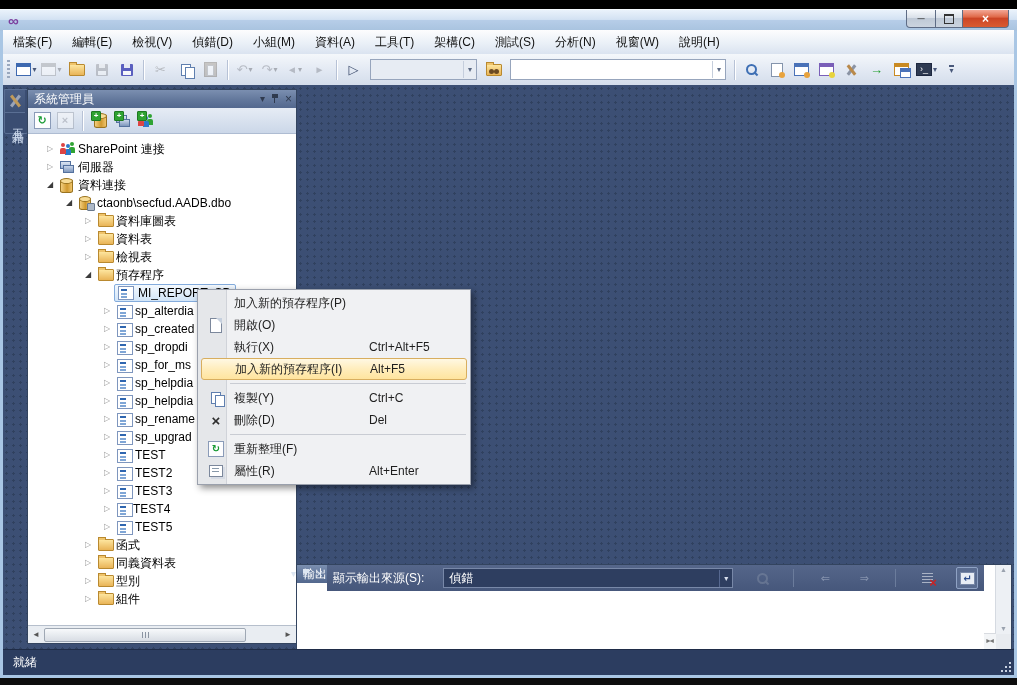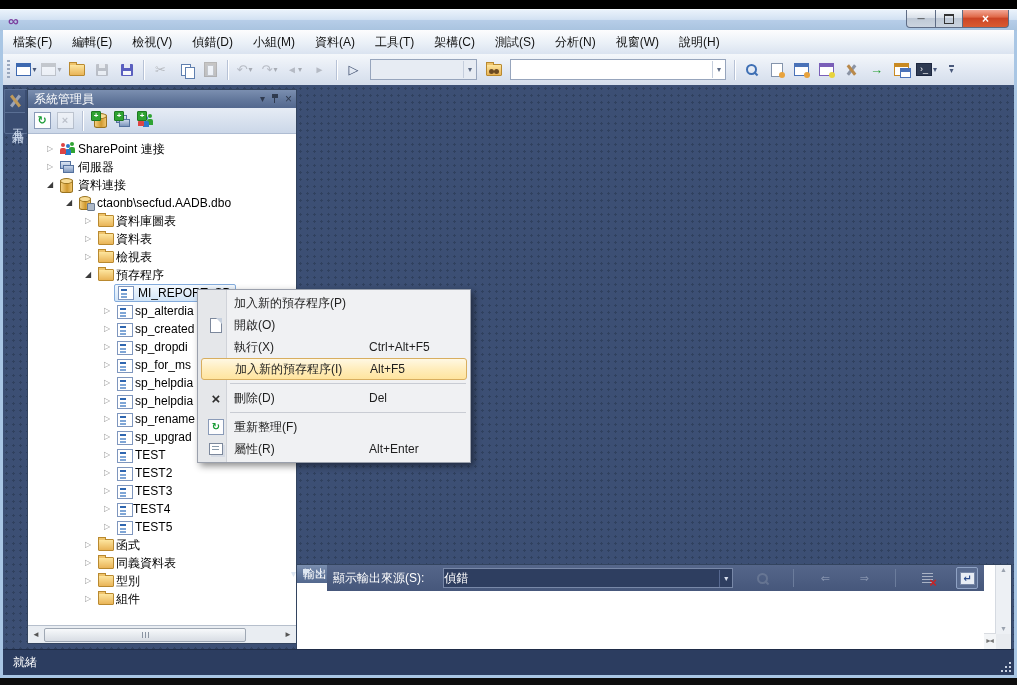--- a/index.html
+++ b/index.html
@@ -139,21 +139,21 @@
   .mdel{font-weight:bold;color:#2E2E2E;font-size:15px;line-height:1;}
   .mprop{width:12px;height:10px;background:#fff;border:1px solid #7C889C;display:inline-block;position:relative;box-shadow:2px 2px 0 #D6DBE4;}
   .mprop:before{content:"";position:absolute;left:2px;top:2px;width:7px;height:1px;background:#89A;box-shadow:0 3px 0 #89A;}
   .gbox.sm{width:14px;height:14px;font-size:10px;}
   .gbox.sm span{color:#189A33;font-weight:bold;}
   
   #outpanel{position:absolute;left:293px;top:479px;width:714px;height:84px;border:1px solid #33445F;display:flex;flex-direction:row;background:#fff;}
   #outtoolbar{height:26px;background:linear-gradient(#55668A,#46577B);display:flex;align-items:center;padding:0 6px;gap:19px;flex:none;}
   #outlabel{color:#fff;white-space:nowrap;}
   #outcombo{width:288px;height:18px;background:#2E3E60;border:1px solid #7888A8;color:#fff;display:flex;align-items:center;}
-  #outcombo .cv{flex:1;}
+  #outcombo .cv{flex:1;padding-left:5px;}
   #outcombo .tcaret{color:#D8E0EE;border-left:1px solid #566890;}
   .osep{width:1px;height:18px;background:#6B7C9C;margin:0 2px;}
   .ob{position:relative;width:20px;height:20px;display:flex;align-items:center;justify-content:center;color:#D6DEEC;}
   .ob.dis{opacity:.4;}
   .ob.pressed{border:1px solid #8FA2C4;background:#5A6C90;border-radius:2px;}
   .ob .wrapg{background:#E8EDF5;border:1px solid #7888A8;color:#2E4E8E;font-size:10px;width:13px;height:11px;line-height:11px;text-align:center;font-weight:bold;}
   #outcontent{position:relative;flex:1;background:#fff;}
   #outvscroll{position:absolute;right:0;top:0;bottom:15px;width:15px;background:#EDF0F4;border-left:1px solid #D5DAE1;text-align:center;}
   #outvscroll .va{display:block;font-size:7px;color:#9AA2AE;line-height:10px;}
   #outvscroll .va.dn{position:absolute;bottom:0;left:0;right:0;}
@@ -538,20 +538,27 @@
             <span class="clabel">執行(X)</span>
             <span class="cshort">Ctrl+Alt+F5</span>
           </div>
           <div class="cmi hot">
             <span class="clabel">加入新的預存程序(I)</span>
             <span class="cshort">Alt+F5</span>
           </div>
           <div class="msep"></div>
           <div class="cmi">
             <span class="cico">
+              <span class="gcopy"></span>
+            </span>
+            <span class="clabel">複製(Y)</span>
+            <span class="cshort">Ctrl+C</span>
+          </div>
+          <div class="cmi">
+            <span class="cico">
               <span class="mdel">×</span>
             </span>
             <span class="clabel">刪除(D)</span>
             <span class="cshort">Del</span>
           </div>
           <div class="msep"></div>
           <div class="cmi">
             <span class="cico">
               <span class="gbox sm">
                 <span>↻</span>

